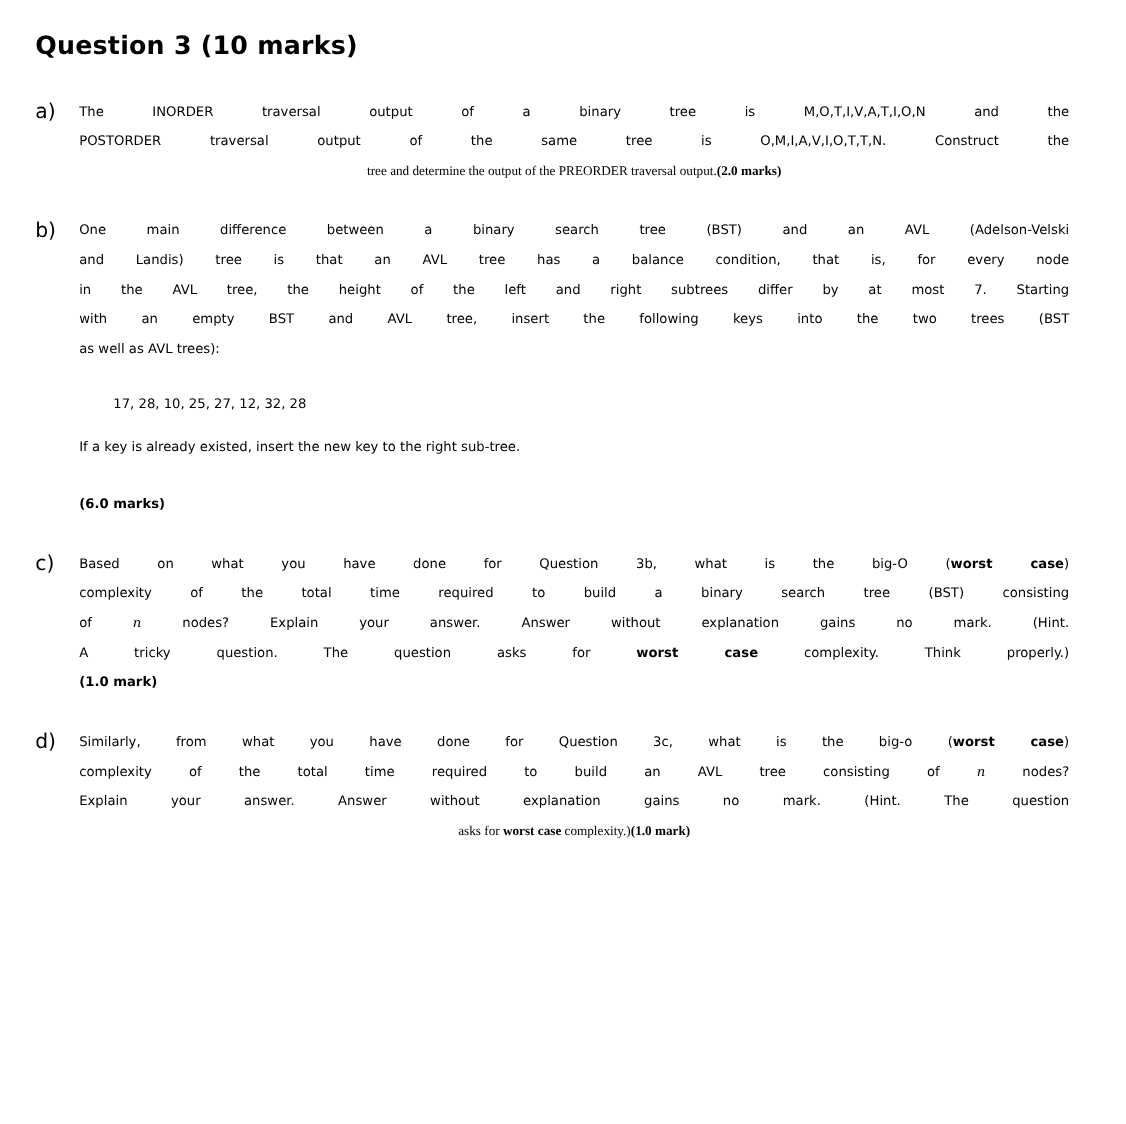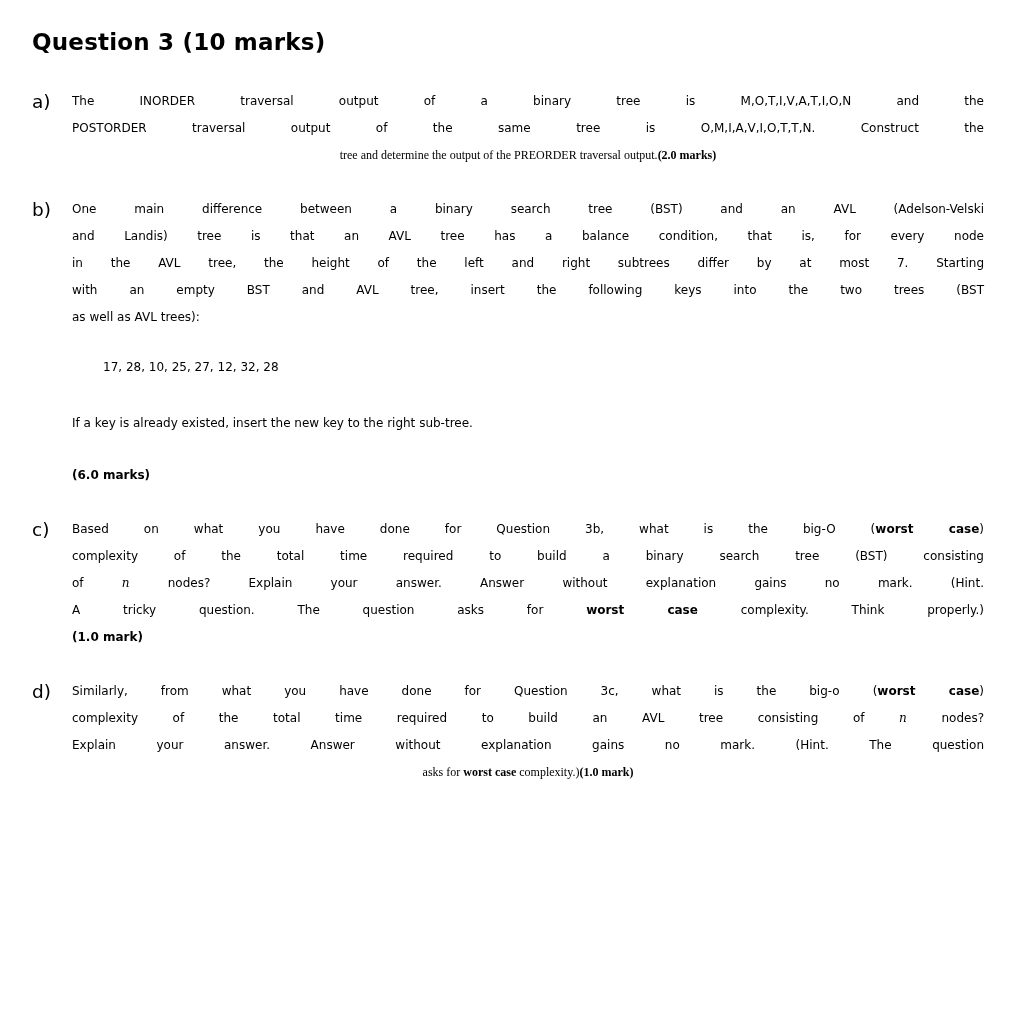--- a/index.html
+++ b/index.html
@@ -11,21 +11,21 @@
     height: 1022px;
     background: #ffffff;
     color: #000000;
     font-family: "DejaVu Sans", "Liberation Sans", sans-serif;
     overflow: hidden;
   }
   .doc {
     box-sizing: border-box;
     width: 1024px;
     height: 1022px;
-    padding: 27px 40px 0 32px;
+    padding: 27px 52px 0 32px;
   }
   .title {
     font-size: 23px;
     font-weight: bold;
     line-height: 30px;
     margin: 0 0 31px 0;
     letter-spacing: 0.2px;
   }
   .part {
     display: flex;
@@ -60,21 +60,21 @@
     font-weight: bold;
   }
   b.em {
     font-weight: bold;
   }
   .keys {
     padding-left: 31px;
     margin-top: 23px;
   }
   .note {
-    margin-top: 29px;
+    margin-top: 12px;
   }
   .marks-line {
     margin-top: 25px;
   }
   .var-n {
     font-family: "DejaVu Serif", "Liberation Serif", serif;
     font-style: italic;
   }
 </style>
 </head>

